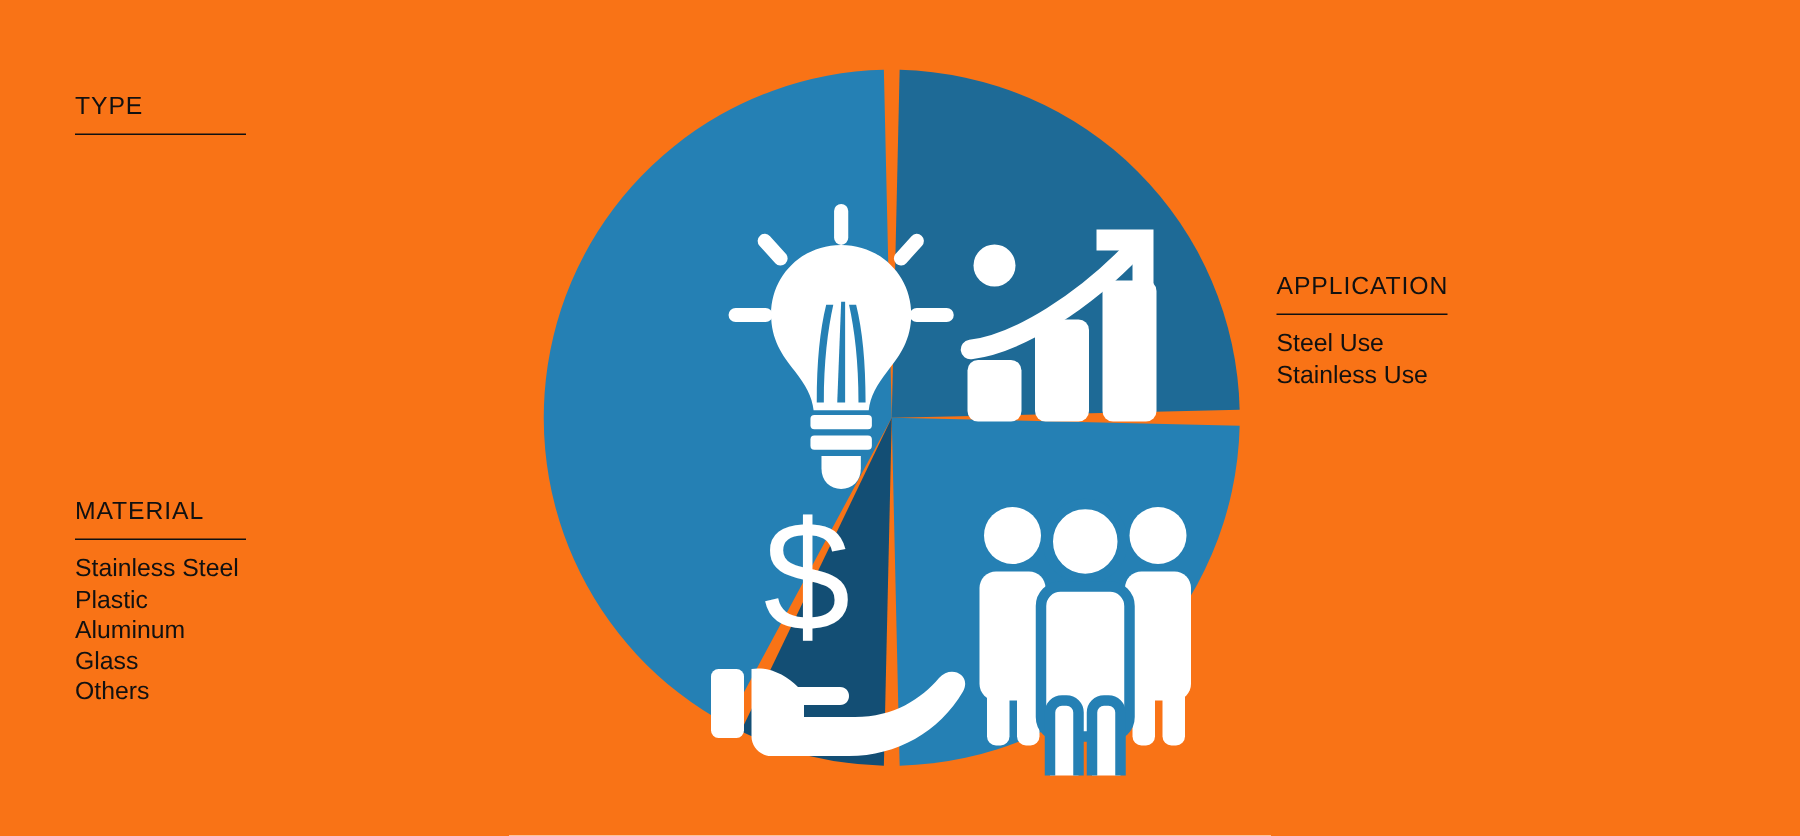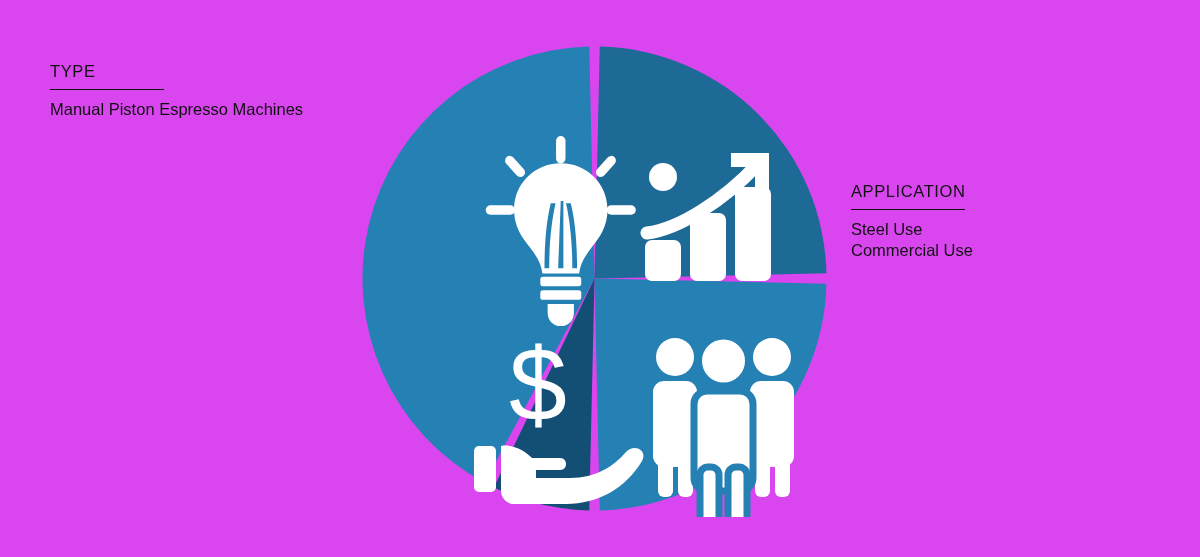--- a/index.html
+++ b/index.html
@@ -9,21 +9,21 @@
     background: #ffffff;
   }
   body {
     font-family: "Liberation Sans", sans-serif;
     color: #1a1a1a;
   }
   #page {
     position: relative;
     width: 1200px;
     height: 557px;
-    background: #d946ef;
+    background: #f97316;
     overflow: hidden;
   }
 
   
   .label-block {
     position: absolute;
   }
   .block-title {
     font-size: 16.5px;
     letter-spacing: 0.6px;
@@ -73,31 +73,41 @@
 </style>
 </head>
 <body>
 
 <div id="page">
 
   <div class="label-block" id="block-type">
     <div class="block-title">TYPE</div>
     <div class="block-rule"></div>
     <div class="block-items">
-      <div>Manual Piston Espresso Machines</div>
     </div>
   </div>
 
+  <div class="label-block" id="block-material">
+    <div class="block-title">MATERIAL</div>
+    <div class="block-rule"></div>
+    <div class="block-items">
+      <div>Stainless Steel</div>
+      <div>Plastic</div>
+      <div>Aluminum</div>
+      <div>Glass</div>
+      <div>Others</div>
+    </div>
+  </div>
 
   <div class="label-block" id="block-application">
     <div class="block-title">APPLICATION</div>
     <div class="block-rule"></div>
     <div class="block-items">
       <div>Steel Use</div>
-      <div>Commercial Use</div>
+      <div>Stainless Use</div>
     </div>
   </div>
 
   <div id="pie-wrap">
     <svg id="pie-svg" viewBox="0 0 477 477" xmlns="http://www.w3.org/2000/svg">
 
       <g id="pie-slices">
           <path d="M 238.5 238.5 L 128.51 442.77 A 232 232 0 0 1 233.24 6.56 Z" fill="#2580B4"></path>
           <path d="M 238.5 238.5 L 243.76 6.56 A 232 232 0 0 1 470.44 233.24 Z" fill="#1E6A96"></path>
           <path d="M 238.5 238.5 L 470.44 243.76 A 232 232 0 0 1 243.76 470.44 Z" fill="#2580B4"></path>

